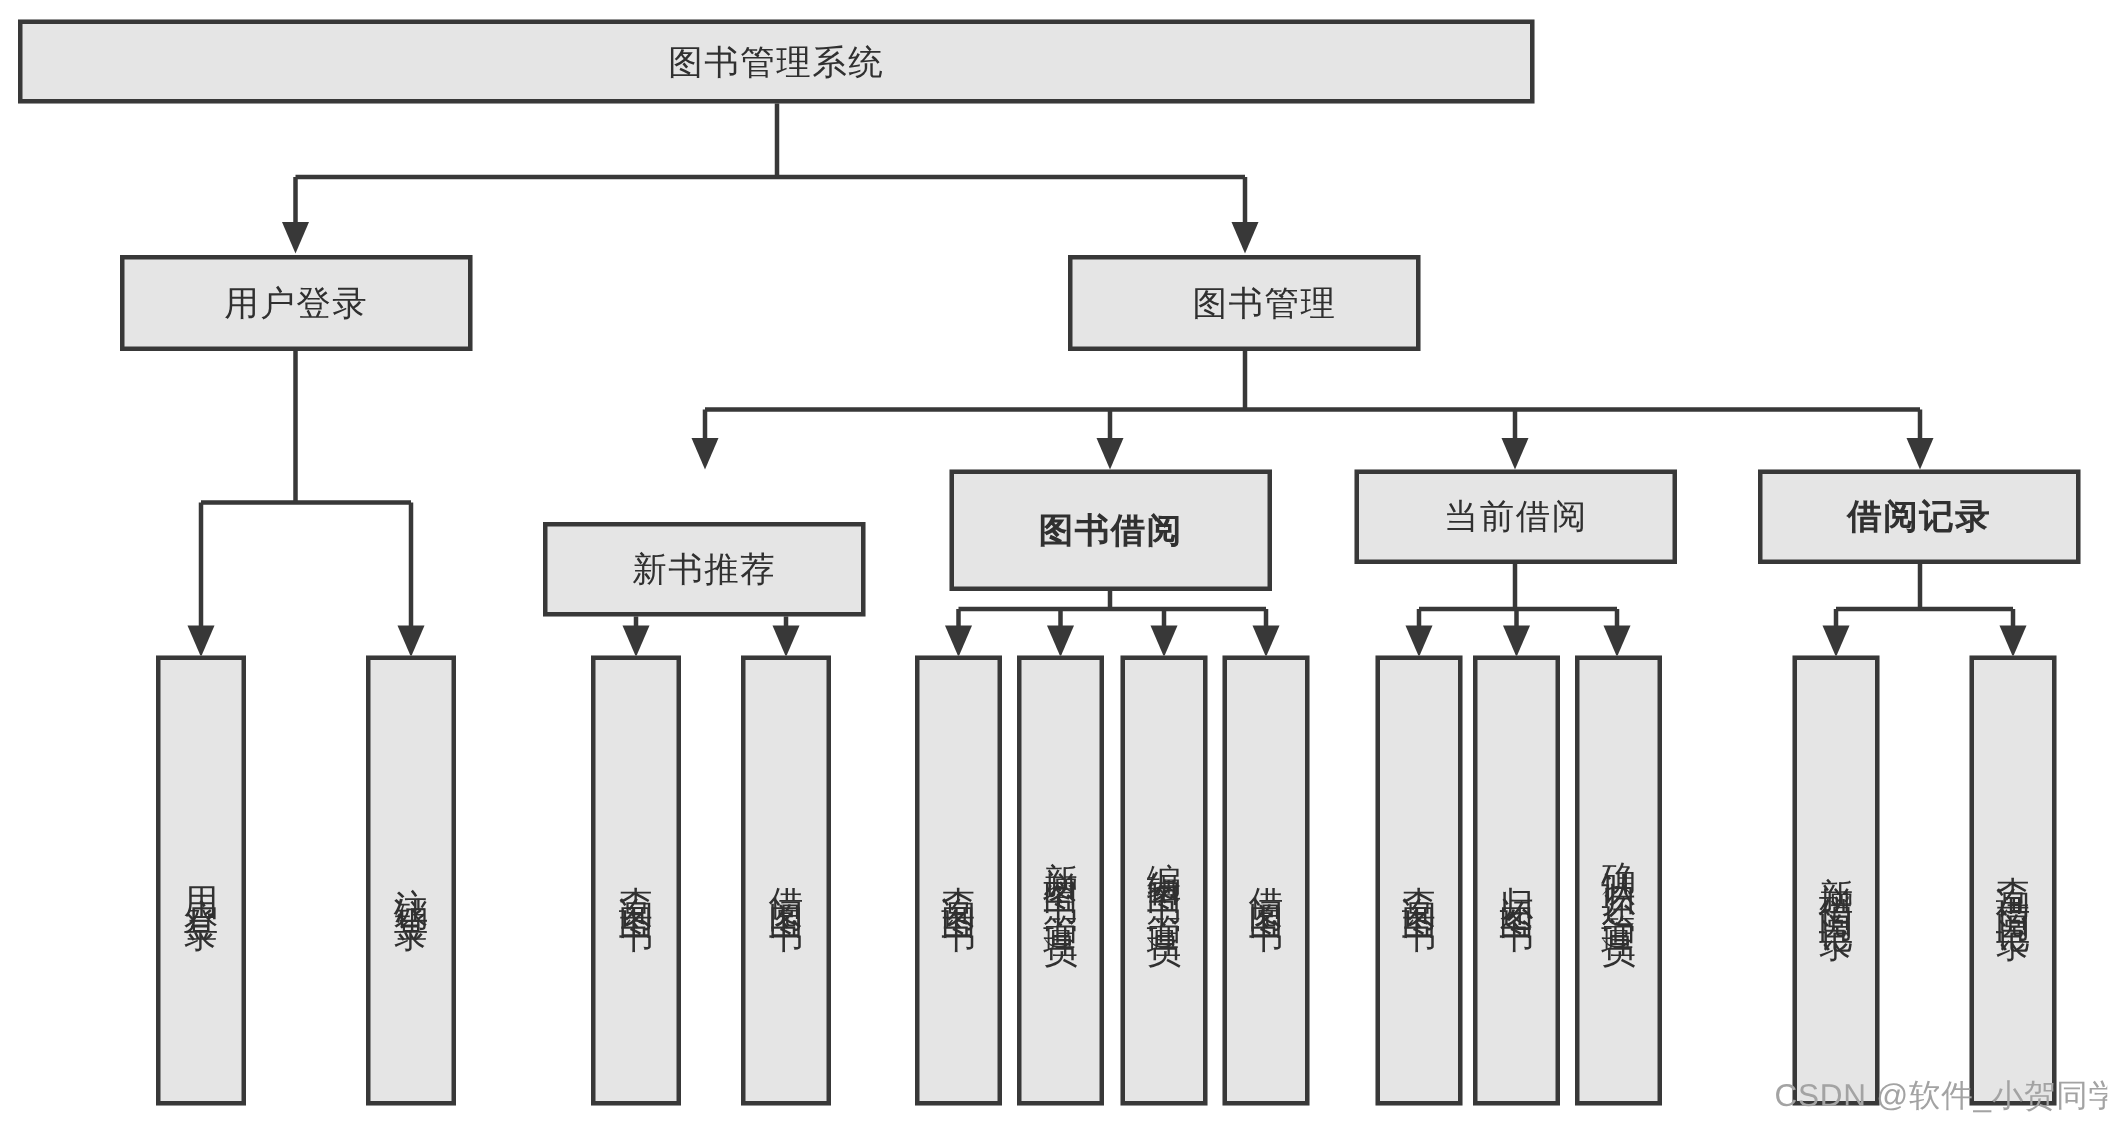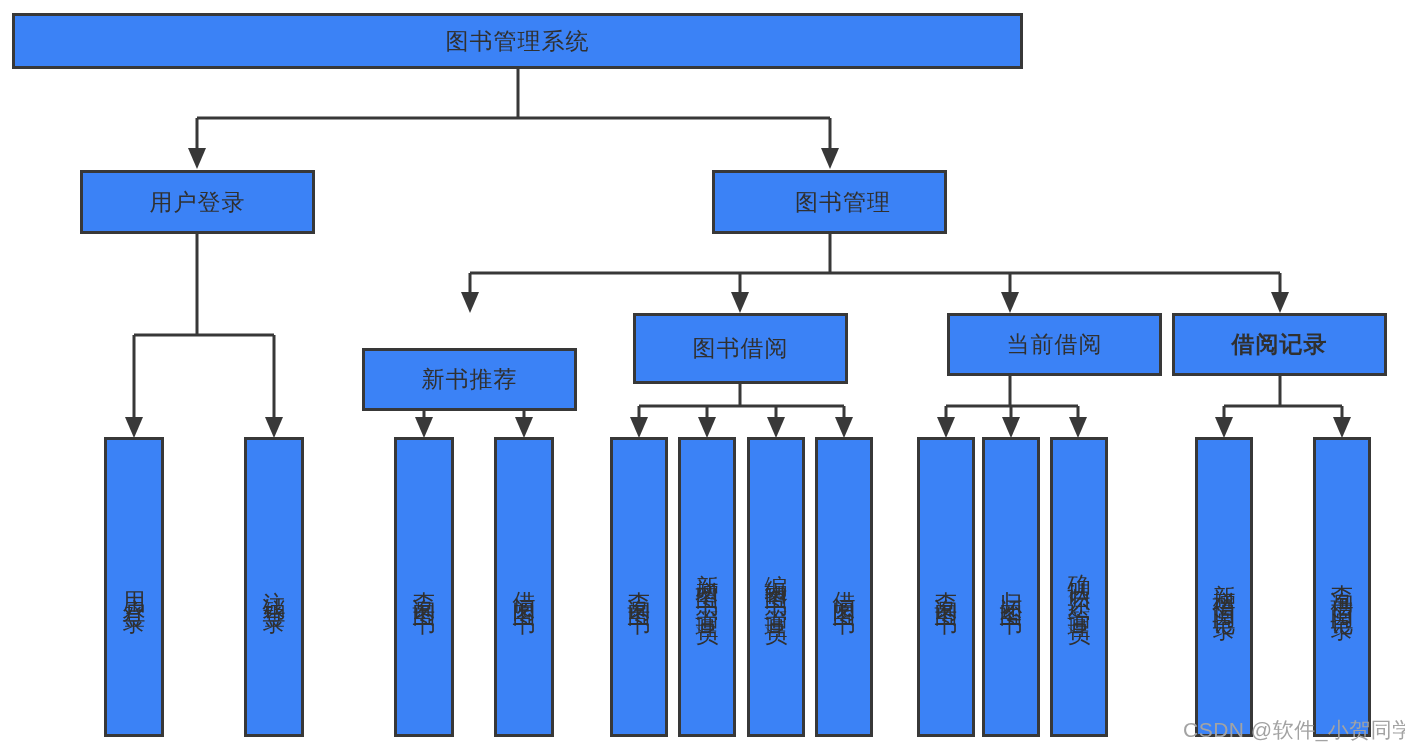--- a/index.html
+++ b/index.html
@@ -9,21 +9,21 @@
     background:#ffffff;
     font-family:"Liberation Sans","DejaVu Sans",sans-serif;
     overflow:hidden;
   }
   .wires{position:absolute;left:0;top:0;width:1405px;height:747px;z-index:1;}
   .wires path{stroke:#383838;stroke-width:3;fill:none;}
   .wires polygon{fill:#383838;stroke:none;}
   .node{
     position:absolute;
     box-sizing:border-box;
-    background:#3b82f6;
+    background:#e5e5e5;
     border:3px solid #383838;
     color:#303030;
     display:flex;align-items:center;justify-content:center;
     z-index:2;
     text-align:center;
   }
   .hnode{font-size:23px;letter-spacing:1px;white-space:nowrap;}
   .root{left:12px;top:13px;width:1011px;height:56px;}
   .leaf{
     top:437px;height:300px;width:60px;
@@ -102,24 +102,24 @@
   <div class="node hnode" style="left:80px;top:170px;width:235px;height:64px;">
     <span>用户登录</span>
   </div>
   <div class="node hnode" style="left:712px;top:170px;width:235px;height:64px;padding-left:27px;">
     <span>图书管理</span>
   </div>
 
   <div class="node hnode" style="left:362px;top:313px;width:215px;height:63px;margin-top:35px;">
     <span>新书推荐</span>
   </div>
-  <div class="node hnode" style="left:633px;top:313px;width:215px;height:71px;">
+  <div class="node hnode" style="left:633px;top:313px;width:215px;height:81px;font-weight:bold;">
     <span>图书借阅</span>
   </div>
-  <div class="node hnode" style="left:903px;top:313px;width:215px;height:63px;margin-left:44px;">
+  <div class="node hnode" style="left:903px;top:313px;width:215px;height:63px;">
     <span>当前借阅</span>
   </div>
   <div class="node hnode" style="left:1172px;top:313px;width:215px;height:63px;font-weight:bold;">
     <span>借阅记录</span>
   </div>
 
   <div class="node leaf" style="left:104px;">
     <span>用户登录</span>
   </div>
   <div class="node leaf" style="left:244px;">

